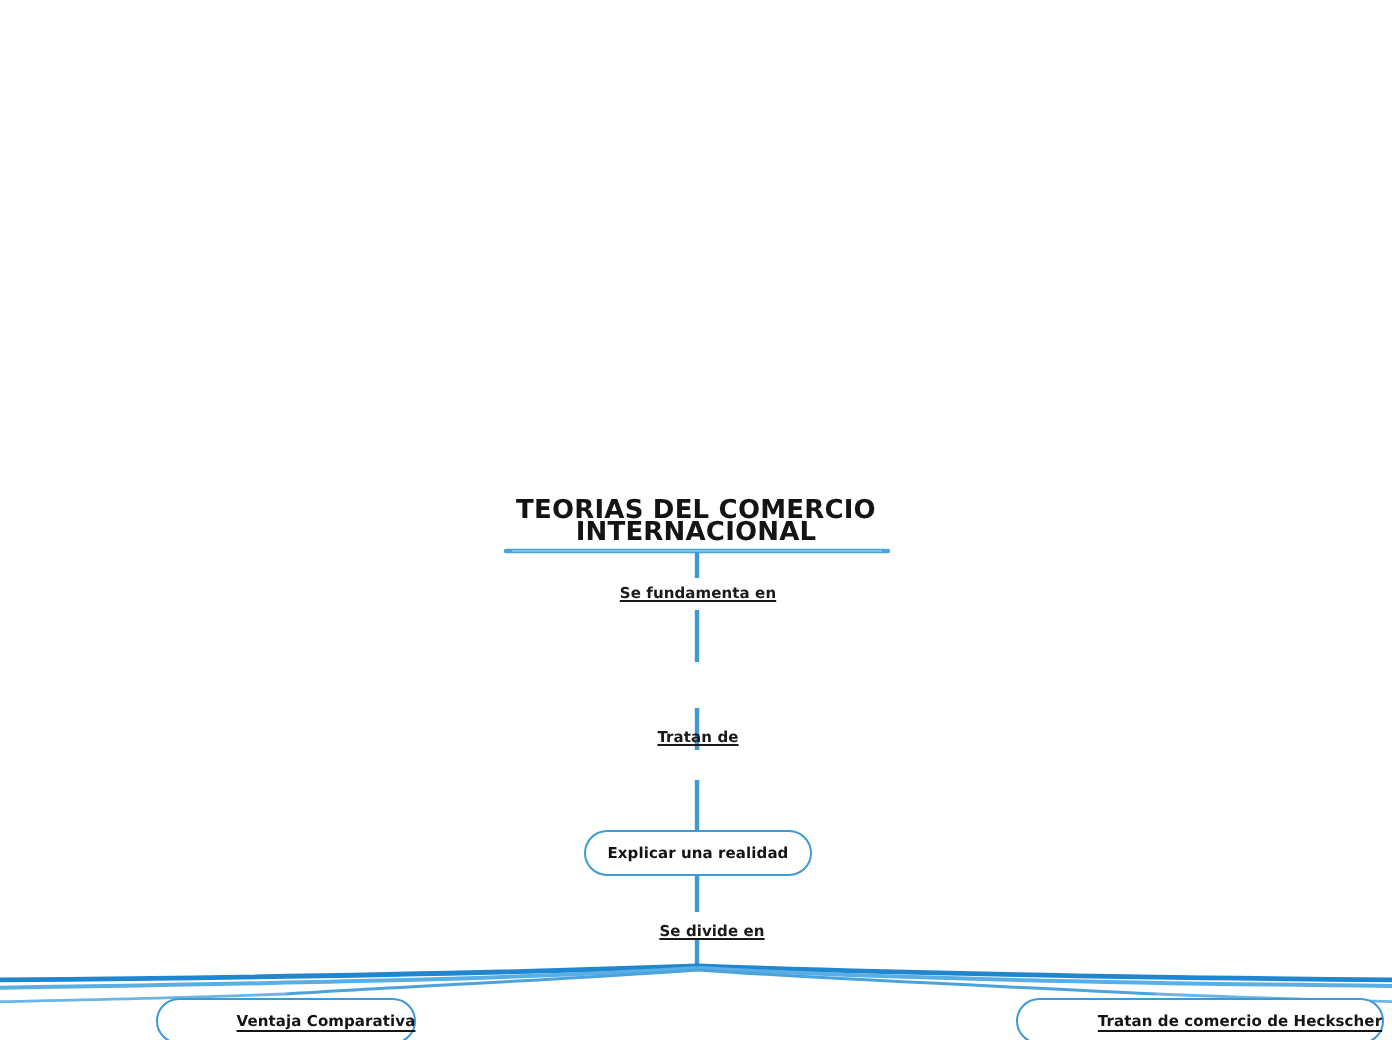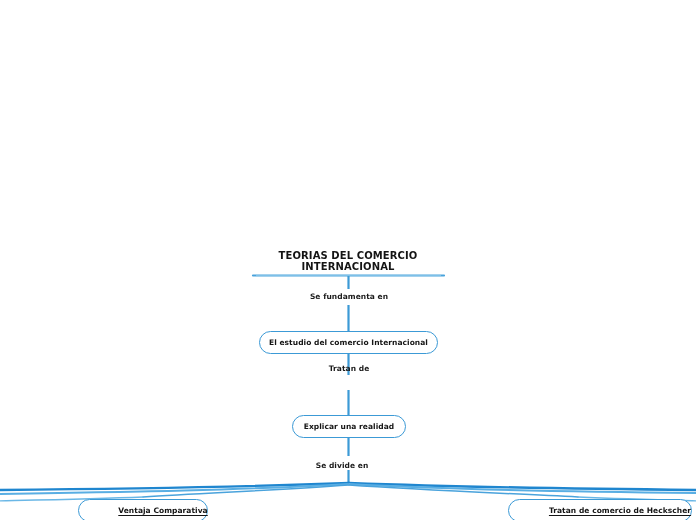--- a/index.html
+++ b/index.html
@@ -30,33 +30,34 @@
     pointer-events: none;
   }
   .node {
     position: absolute;
     white-space: nowrap;
     box-sizing: border-box;
   }
   
   .root-title {
     text-align: center;
-    font-size: 10px;
+    font-size: 13px;
     font-weight: bold;
     color: #141414;
     line-height: 11px;
     letter-spacing: 0.1px;
   }
   
   .caption {
     text-align: center;
     font-size: 7.5px;
     font-weight: bold;
     color: #1a1a1a;
     letter-spacing: 0.05px;
+    text-decoration: underline;
   }
   
   .pill {
     border: 1.2px solid #3c9ad6;
     border-radius: 14px;
     background: #ffffff;
     text-align: center;
     font-size: 7.5px;
     font-weight: bold;
     color: #141414;
@@ -105,31 +106,28 @@
     <path d="M 578 497 C 625 499 665 500 702 501" stroke="#6ab7e6" stroke-width="1.4" fill="none" stroke-linecap="round"></path>
   </svg>
 
   <div class="node root-title" style="left:248px; top:250px; width:200px;">
     <div>TEORIAS DEL COMERCIO</div>
     <div>INTERNACIONAL</div>
   </div>
 
   <div class="node caption" style="left:289px; top:292px; width:120px;">Se fundamenta en</div>
 
-  <div class="node pill" style="left:259px; top:331px; width:179px; height:23px;">
-    <span class="label-plain">El estudio del comercio Internacional</span>
-  </div>
 
   <div class="node caption" style="left:289px; top:364px; width:120px;">Tratan de</div>
 
   <div class="node pill" style="left:292px; top:415px; width:114px; height:23px;">
     <span class="label-plain">Explicar una realidad</span>
   </div>
 
-  <div class="node caption" style="left:282px; top:461px; width:120px;">Se divide en</div>
+  <div class="node caption" style="left:296px; top:461px; width:120px;">Se divide en</div>
 
   <div class="node pill" style="left:78px; top:499px; width:130px; height:23px;">
     <span class="label-underline">Ventaja Comparativa</span>
   </div>
 
   <div class="node pill" style="left:508px; top:499px; width:184px; height:23px;">
     <span class="label-underline">Tratan de comercio de Heckscher</span>
   </div>
 
 </div>

